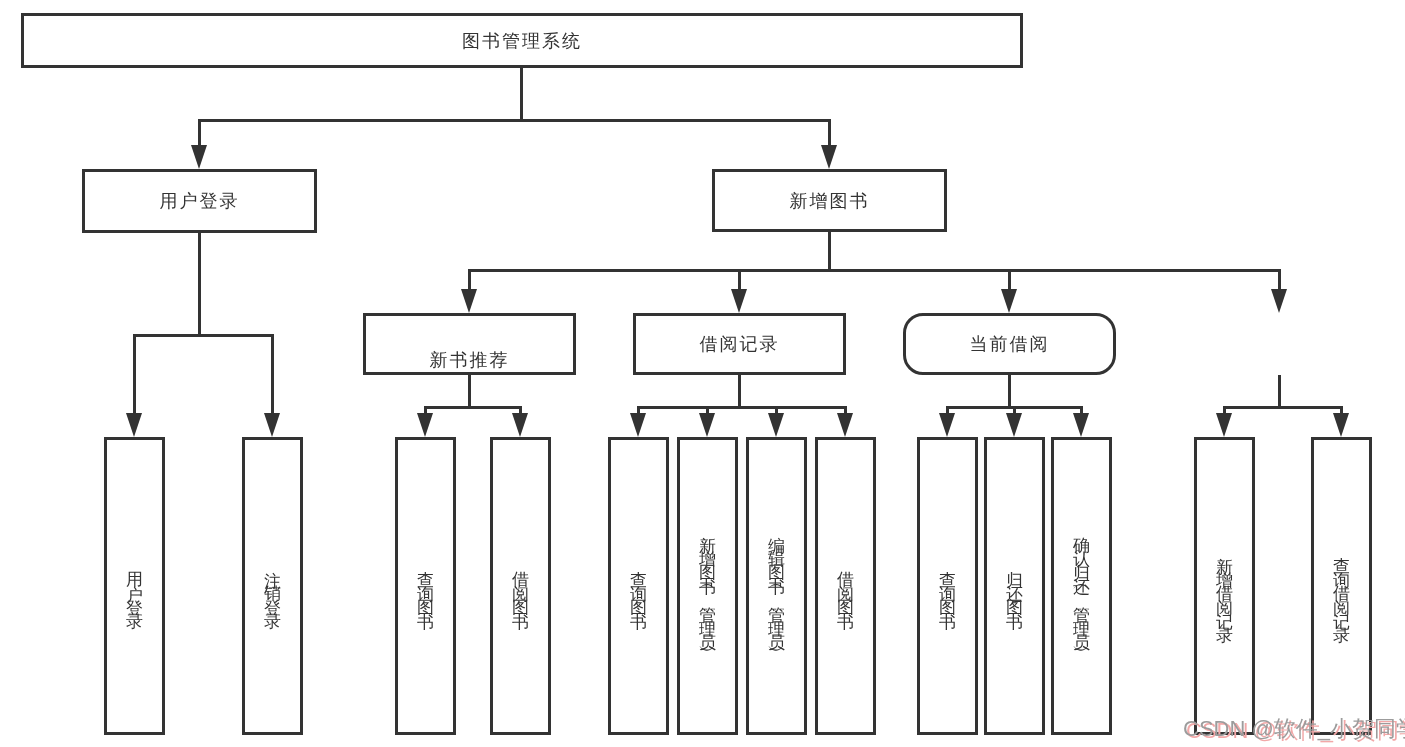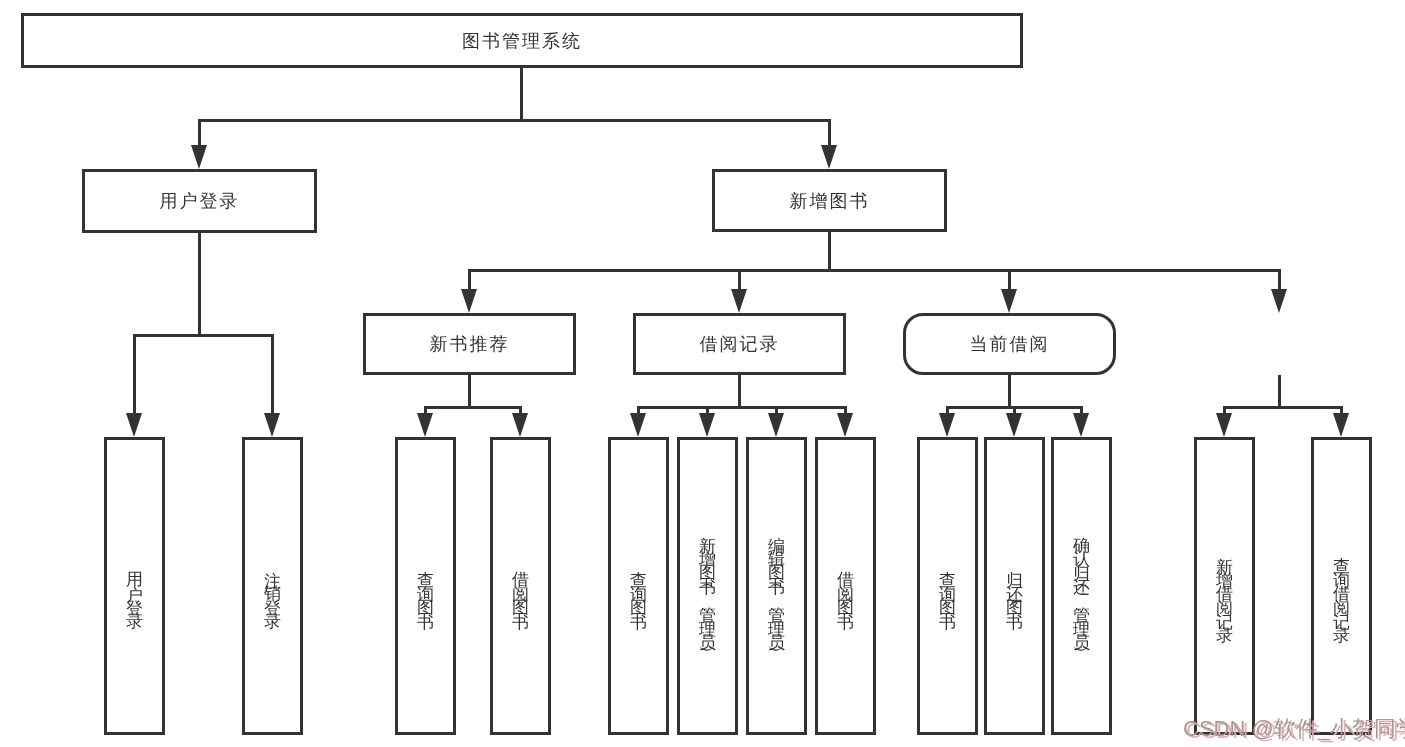--- a/index.html
+++ b/index.html
@@ -64,21 +64,21 @@
     <span class="hlabel">图书管理系统</span>
   </div>
 
   <div class="box" style="left:82px; top:169px; width:235px; height:64px;">
     <span class="hlabel">用户登录</span>
   </div>
   <div class="box" style="left:712px; top:169px; width:235px; height:63px;">
     <span class="hlabel">新增图书</span>
   </div>
 
-  <div class="box" style="left:363px; top:313px; width:213px; height:62px;">
+  <div class="box" style="left:363px; top:313px; width:213px; height:62px;align-items:flex-end;">
     <span class="hlabel">新书推荐</span>
   </div>
   <div class="box" style="left:633px; top:313px; width:213px; height:62px;">
     <span class="hlabel">借阅记录</span>
   </div>
   <div class="box" style="left:903px; top:313px; width:213px; height:62px;border-radius:20px;">
     <span class="hlabel">当前借阅</span>
   </div>
 
   <div class="box" style="left:104px; top:437px; width:61px; height:298px;">

